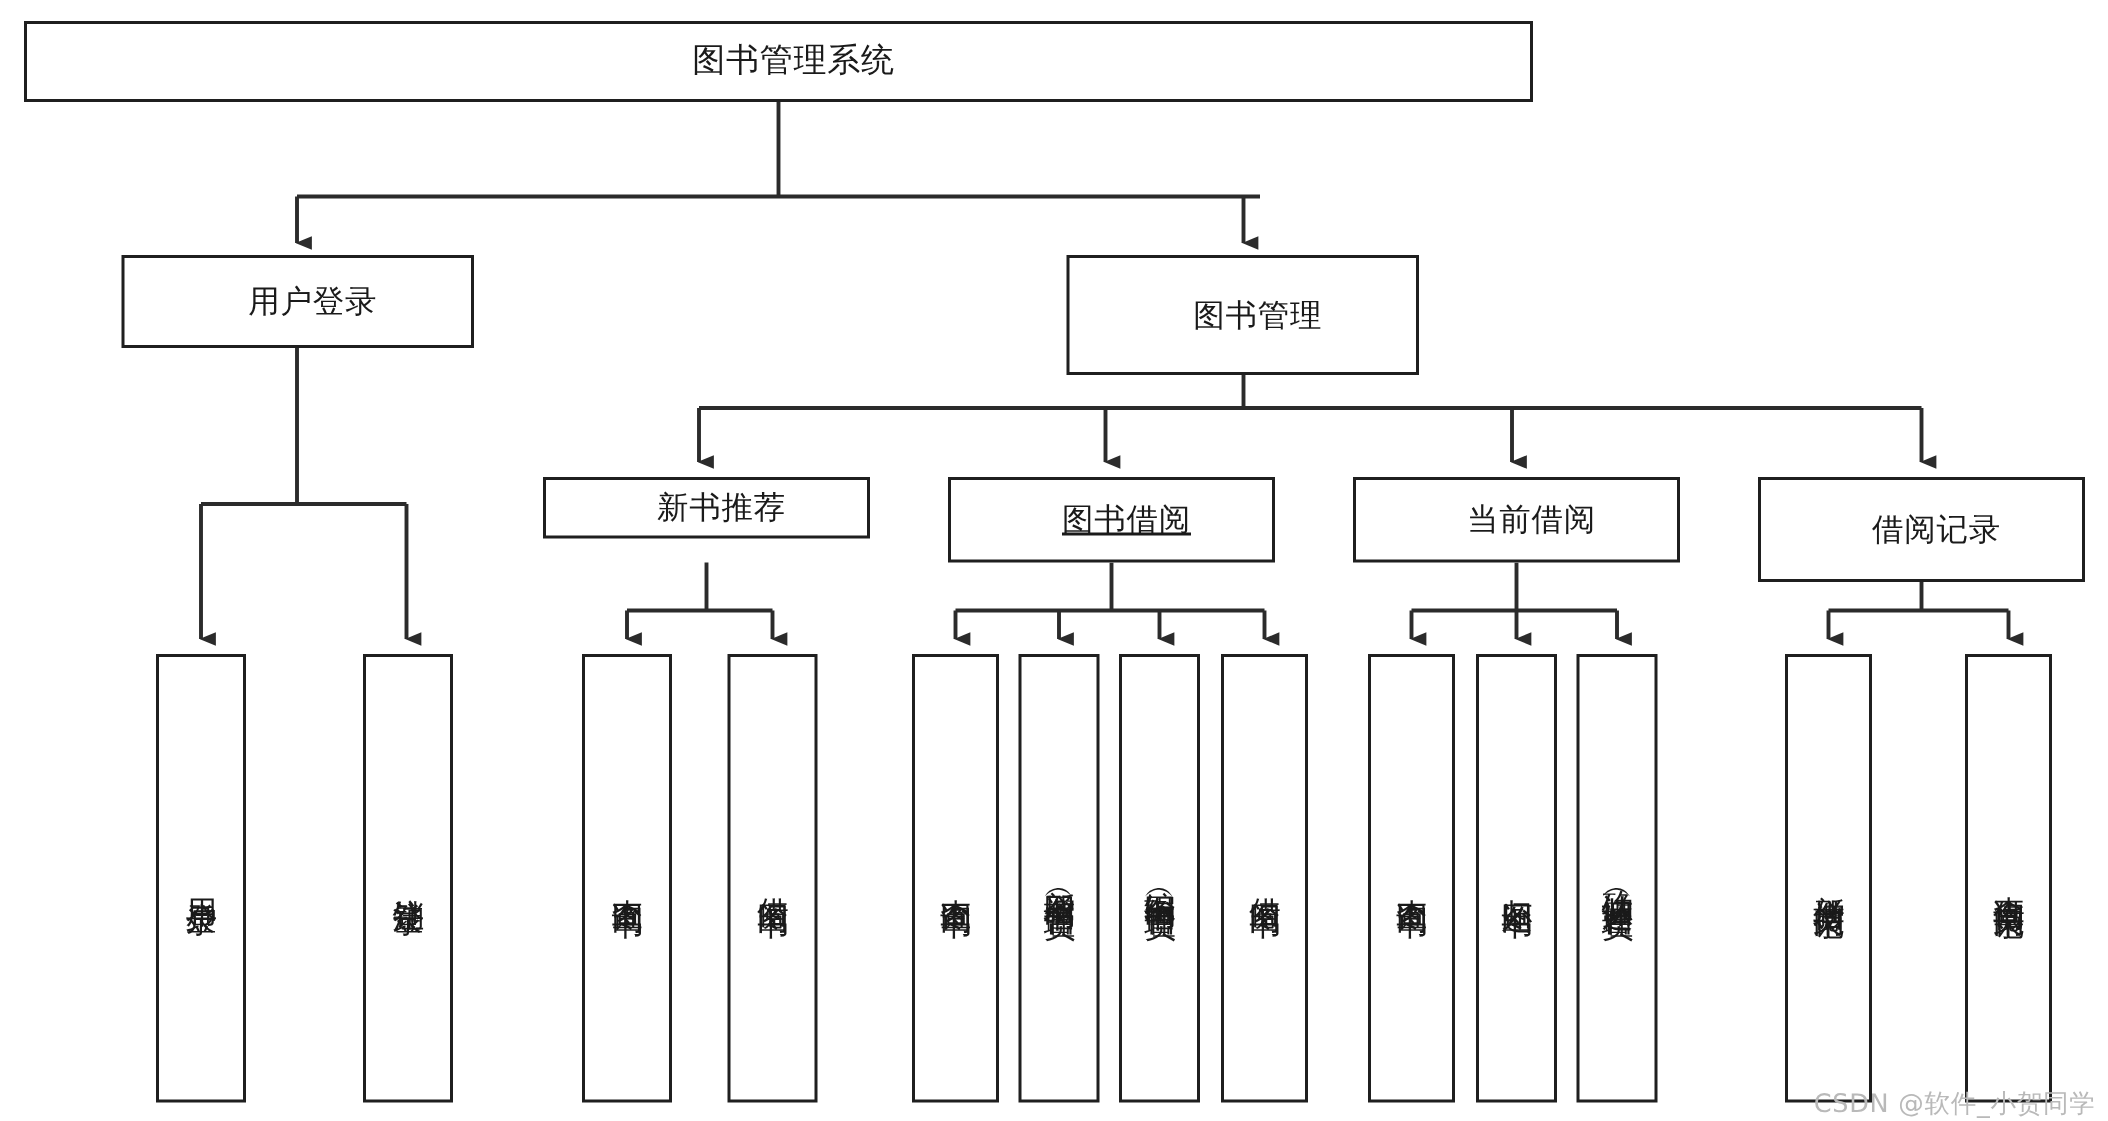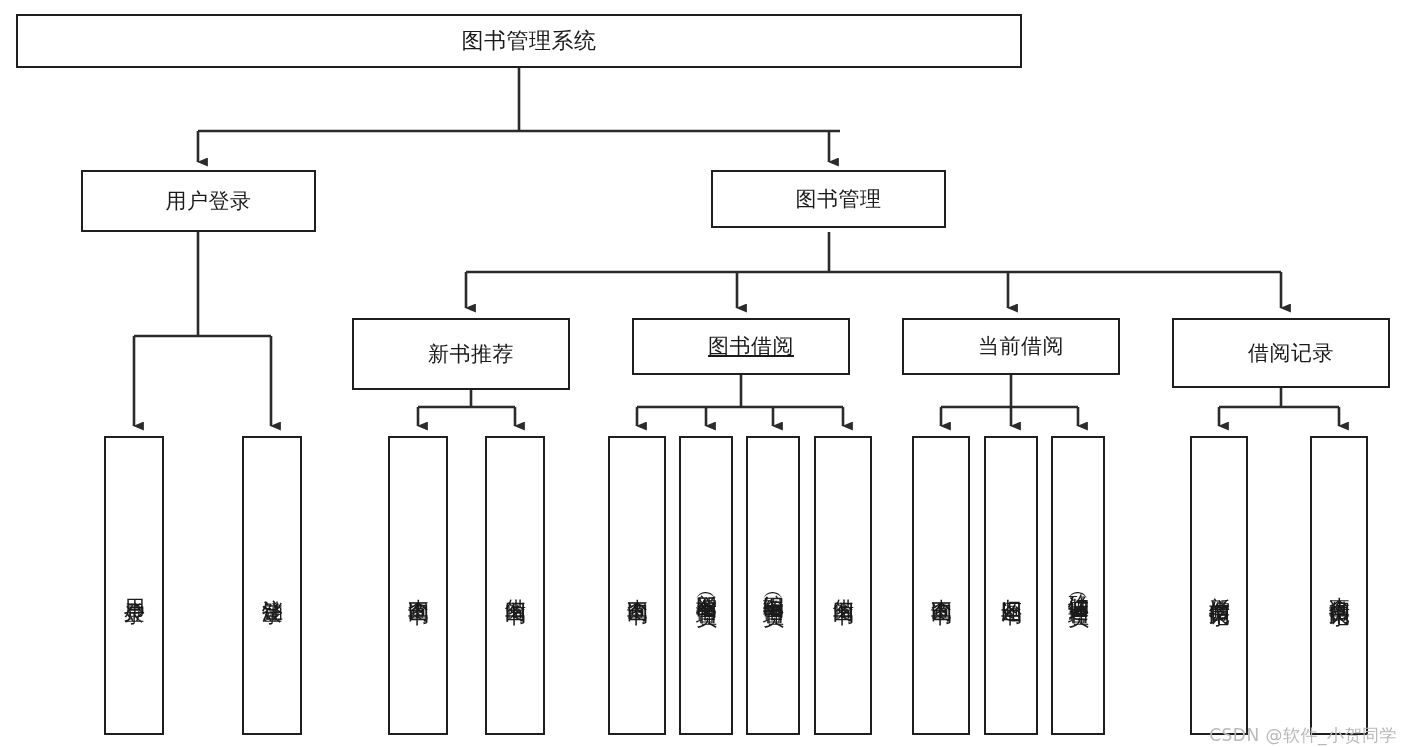--- a/index.html
+++ b/index.html
@@ -122,25 +122,25 @@
     </g>
   </svg>
 
   <div class="node h root" style="left:16px; top:14px; width:1006px; height:54px;">
     <span class="label">图书管理系统</span>
   </div>
 
   <div class="node h" style="left:81px; top:170px; width:235px; height:62px;">
     <span class="label">用户登录</span>
   </div>
-  <div class="node h" style="left:711px; top:170px; width:235px; height:58px;">
+  <div class="node h" style="left:711px; top:170px; width:235px; height:80px;">
     <span class="label">图书管理</span>
   </div>
 
-  <div class="node h" style="left:352px; top:318px; width:218px; height:72px;">
+  <div class="node h" style="left:362px; top:318px; width:218px; height:41px;">
     <span class="label">新书推荐</span>
   </div>
   <div class="node h" style="left:632px; top:318px; width:218px; height:57px;text-decoration:underline;">
     <span class="label">图书借阅</span>
   </div>
   <div class="node h" style="left:902px; top:318px; width:218px; height:57px;">
     <span class="label">当前借阅</span>
   </div>
   <div class="node h" style="left:1172px; top:318px; width:218px; height:70px;">
     <span class="label">借阅记录</span>

